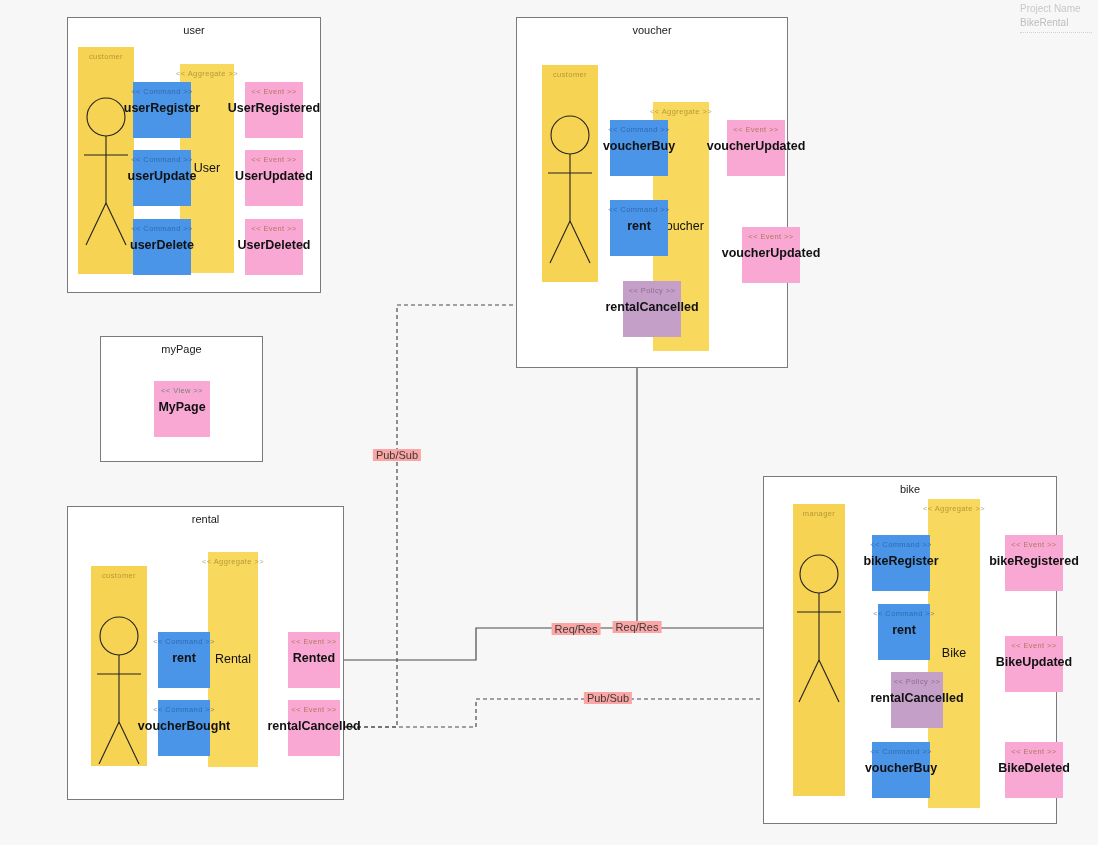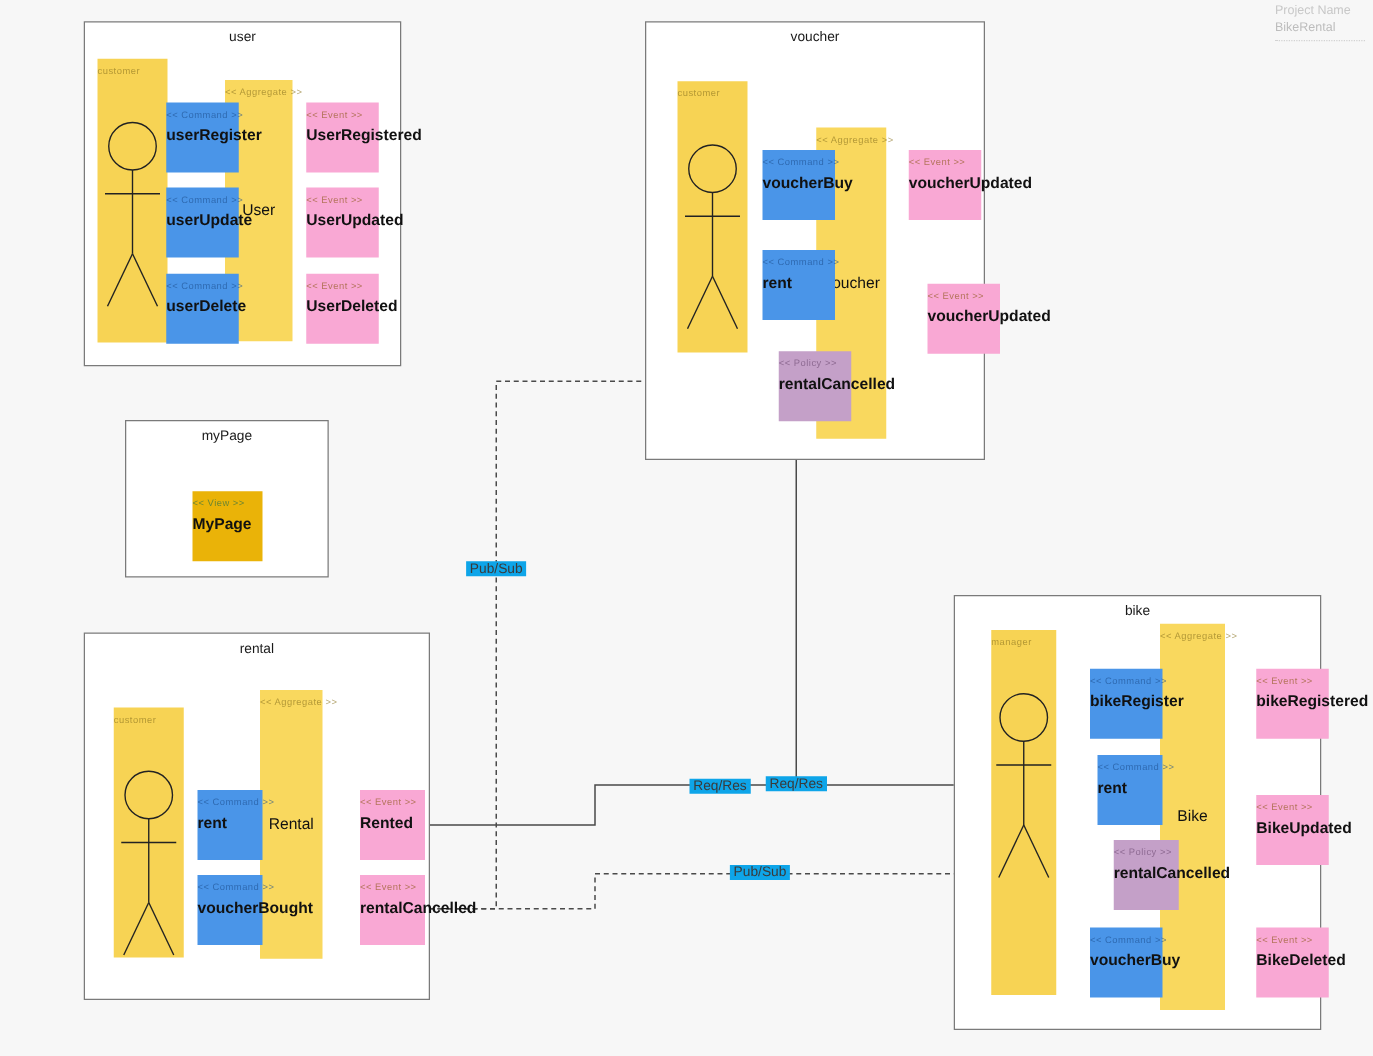--- a/index.html
+++ b/index.html
@@ -31,21 +31,21 @@
     top: 6px; left: 0; right: 0;
     text-align: center;
     font-size: 11px;
     color: #1a1a1a;
     font-family: "Liberation Sans", sans-serif;
   }
   .node {
     position: absolute;
     display: flex;
     flex-direction: column;
-    align-items: flex-start;
+    align-items: center;
   }
   .stereo {
     font-size: 7.5px;
     letter-spacing: .4px;
     margin-top: 5px;
     opacity: .62;
     white-space: nowrap;
     font-family: "Liberation Sans", sans-serif;
   }
   .nlabel {
@@ -54,21 +54,21 @@
     white-space: nowrap;
     font-family: "Liberation Sans", sans-serif;
     line-height: 1.1;
   }
   
   .actor   { background: #f7d354; }
   .agg     { background: #f9d85e; }
   .cmd     { background: #4a95e8; }
   .evt     { background: #f9a8d4; margin-left: 32px; }
   .pol     { background: #c4a0c8; margin-left: 13px; }
-  .view    { background: #eab308; margin-top: 12px; }
+  .view    { background: #f9a8d4; }
 
   .agg .stereo, .actor .stereo { color: #8a7320; }
   .cmd .stereo { color: #1d4f8f; }
   .evt .stereo { color: #8a5512; }
   .pol .stereo { color: #6d4a72; }
   .view .stereo { color: #1f6b4a; }
 
   
   .agg { justify-content: flex-start; }
   .agg .nlabel {
@@ -83,21 +83,21 @@
 
   
   .cmd .nlabel, .evt .nlabel, .pol .nlabel, .view .nlabel {
     margin-top: 6px;
     font-weight: bold;
   }
   .edge-label {
     position: absolute;
     font-size: 11px;
     color: #3a3a3a;
-    background: #0ea5e9;
+    background: #fca5a5;
     padding: 0 3px;
     white-space: nowrap;
     font-family: "Liberation Sans", sans-serif;
   }
   .proj {
     position: absolute;
     right: 6px; top: 2px;
     text-align: left;
     color: #c8c8c8;
     font-size: 10px;

